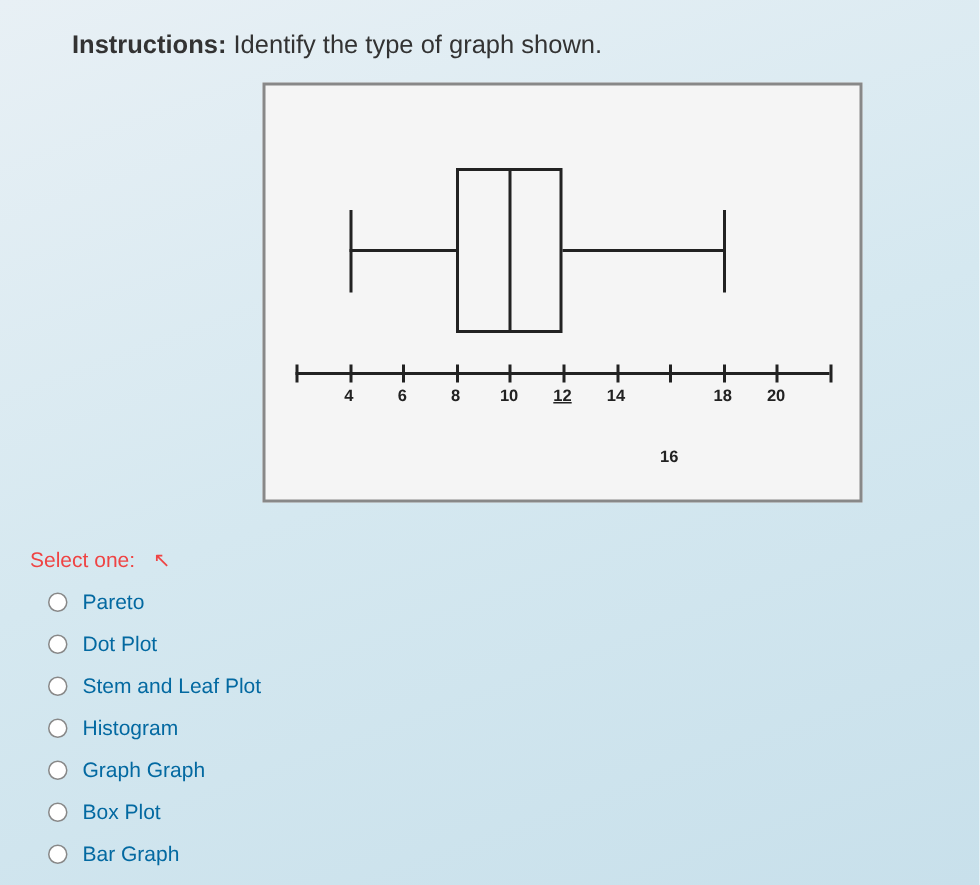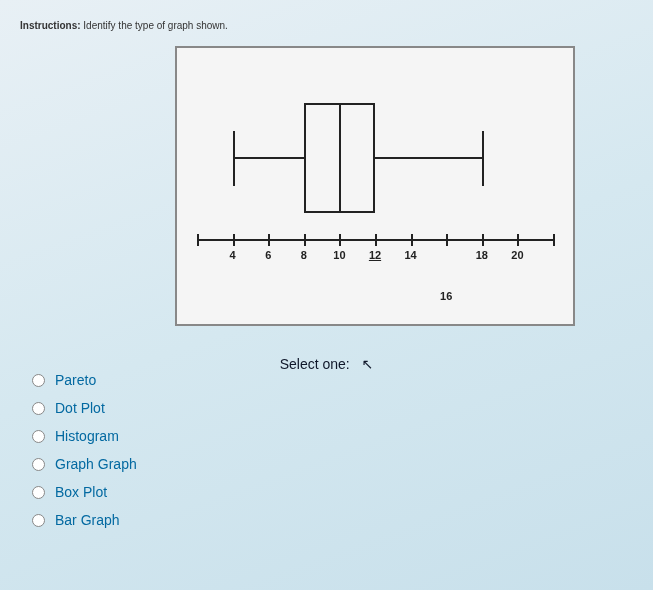--- a/index.html
+++ b/index.html
@@ -6,22 +6,23 @@
     body {
       width: 653px;
       height: 590px;
       background: linear-gradient(160deg, #e8f0f5 0%, #d5e8f0 50%, #c8e0eb 100%);
       font-family: Arial, sans-serif;
       color: #333;
       padding: 20px;
       position: relative;
     }
     .instructions {
-      font-size: 10px;
+      font-size: 17px;
       margin-bottom: 15px;
+      margin-left: 28px;
     }
     .instructions b { font-weight: bold; }
     .chart-container {
       width: 400px;
       height: 280px;
       border: 2px solid #888;
       background: #f5f5f5;
       margin-left: 155px;
       position: relative;
       margin-bottom: 30px;
@@ -93,22 +94,22 @@
     }
     .median {
       position: absolute;
       top: 0;
       bottom: 0;
       width: 2px;
       background: #222;
     }
     .select-one {
       font-size: 14px;
-      color: #0f172a;
-      text-align: center;
+      margin-bottom: 12px;
+      color: #ef4444;
     }
     .cursor {
       display: inline-block;
       margin-left: 8px;
       font-size: 14px;
     }
     .options {
       padding-left: 12px;
     }
     .option {
@@ -180,20 +181,24 @@
     <div class="option">
       <div class="radio"></div>
       <span>Pareto</span>
     </div>
     <div class="option">
       <div class="radio"></div>
       <span>Dot Plot</span>
     </div>
     <div class="option">
       <div class="radio"></div>
+      <span>Stem and Leaf Plot</span>
+    </div>
+    <div class="option">
+      <div class="radio"></div>
       <span>Histogram</span>
     </div>
     <div class="option">
       <div class="radio"></div>
       <span>Graph Graph</span>
     </div>
     <div class="option">
       <div class="radio"></div>
       <span>Box Plot</span>
     </div>

